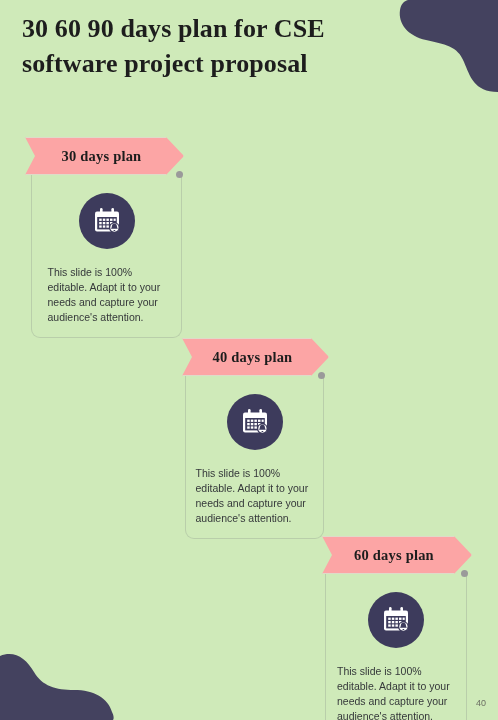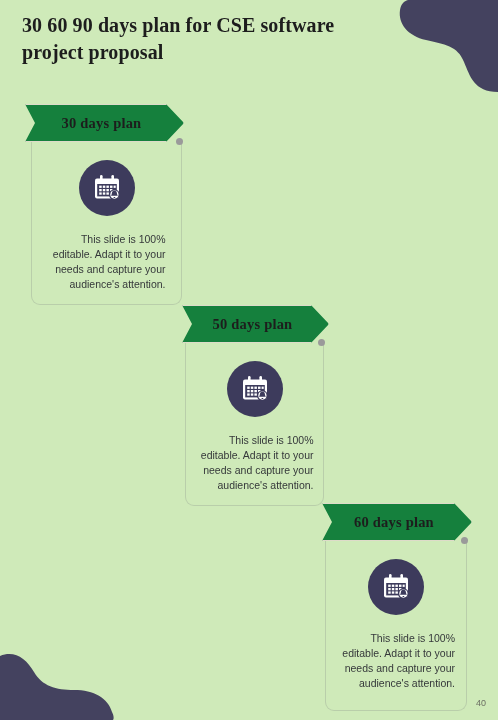--- a/index.html
+++ b/index.html
@@ -21,37 +21,38 @@
   .blob{position:absolute;pointer-events:none;}
   .blob-tr{top:0;right:0;width:120px;height:92px;}
   .blob-bl{bottom:0;left:0;width:122px;height:92px;}
 
   
   .title{
     position:absolute;
     left:22px;top:12px;width:360px;
     font-family:"Liberation Serif", serif;
     font-weight:bold;
-    font-size:20px;
+    font-size:26px;
     line-height:1.33;
     color:#1d1d1d;
     letter-spacing:.1px;
   }
 
   
   .group{position:absolute;}
 
   .ribbon{
     position:relative;
     height:36px;
     display:flex;align-items:center;
-    background:#15803d;
+    background:#fca5a5;
     border:1px solid #dedbc9;
     -webkit-clip-path:polygon(0 0, 10px 50%, 0 100%, calc(100% - 18px) 100%, 100% 50%, calc(100% - 18px) 0);
     clip-path:polygon(0 0, 10px 50%, 0 100%, calc(100% - 18px) 100%, 100% 50%, calc(100% - 18px) 0);
+    margin-top:33px;
   }
   .ribbon-label{
     width:100%;
     text-align:center;
     padding-right:6px;
     font-family:"Liberation Serif", serif;
     font-weight:bold;
     font-size:14.5px;
     color:#1d1d1d;
     letter-spacing:.2px;
@@ -87,21 +88,21 @@
     width:56px;height:56px;border-radius:50%;
     background:#3d3b5c;
     display:flex;align-items:center;justify-content:center;
   }
   .icon-badge svg{display:block;}
 
   
   .body-text{
     margin-top:16px;
     width:118px;
-    text-align:right;
+    text-align:left;
     font-size:10.5px;
     line-height:1.42;
     color:#35383a;
   }
 
   
   #group-30{left:25px;top:104px;width:158px;}
   #group-30 .ribbon{width:157px;}
   #group-30 .card{width:151px;height:163px;margin-left:6px;}
 
@@ -171,21 +172,21 @@
             <rect x="22.5" y="25.1" width="1.8" height="1" rx=".5" fill="#3d3b5c"></rect>
           </svg>
         </div>
         <div class="body-text">This slide is 100% editable. Adapt it to your needs and capture your audience's attention.</div>
       </div>
     </div>
   </div>
 
   <div class="group" id="group-60">
     <div class="ribbon">
-      <div class="ribbon-label">50 days plan</div>
+      <div class="ribbon-label">40 days plan</div>
     </div>
     <div class="card">
       <div class="pin">
         <div class="pin-dot"></div>
       </div>
       <div class="card-inner">
         <div class="icon-badge">
           <svg width="32" height="32" viewBox="0 0 32 32" aria-hidden="true">
             <rect x="4" y="6.5" width="24" height="20" rx="2" fill="#ffffff"></rect>
             <rect x="6.2" y="12" width="19.6" height="12.4" fill="#3d3b5c"></rect>

